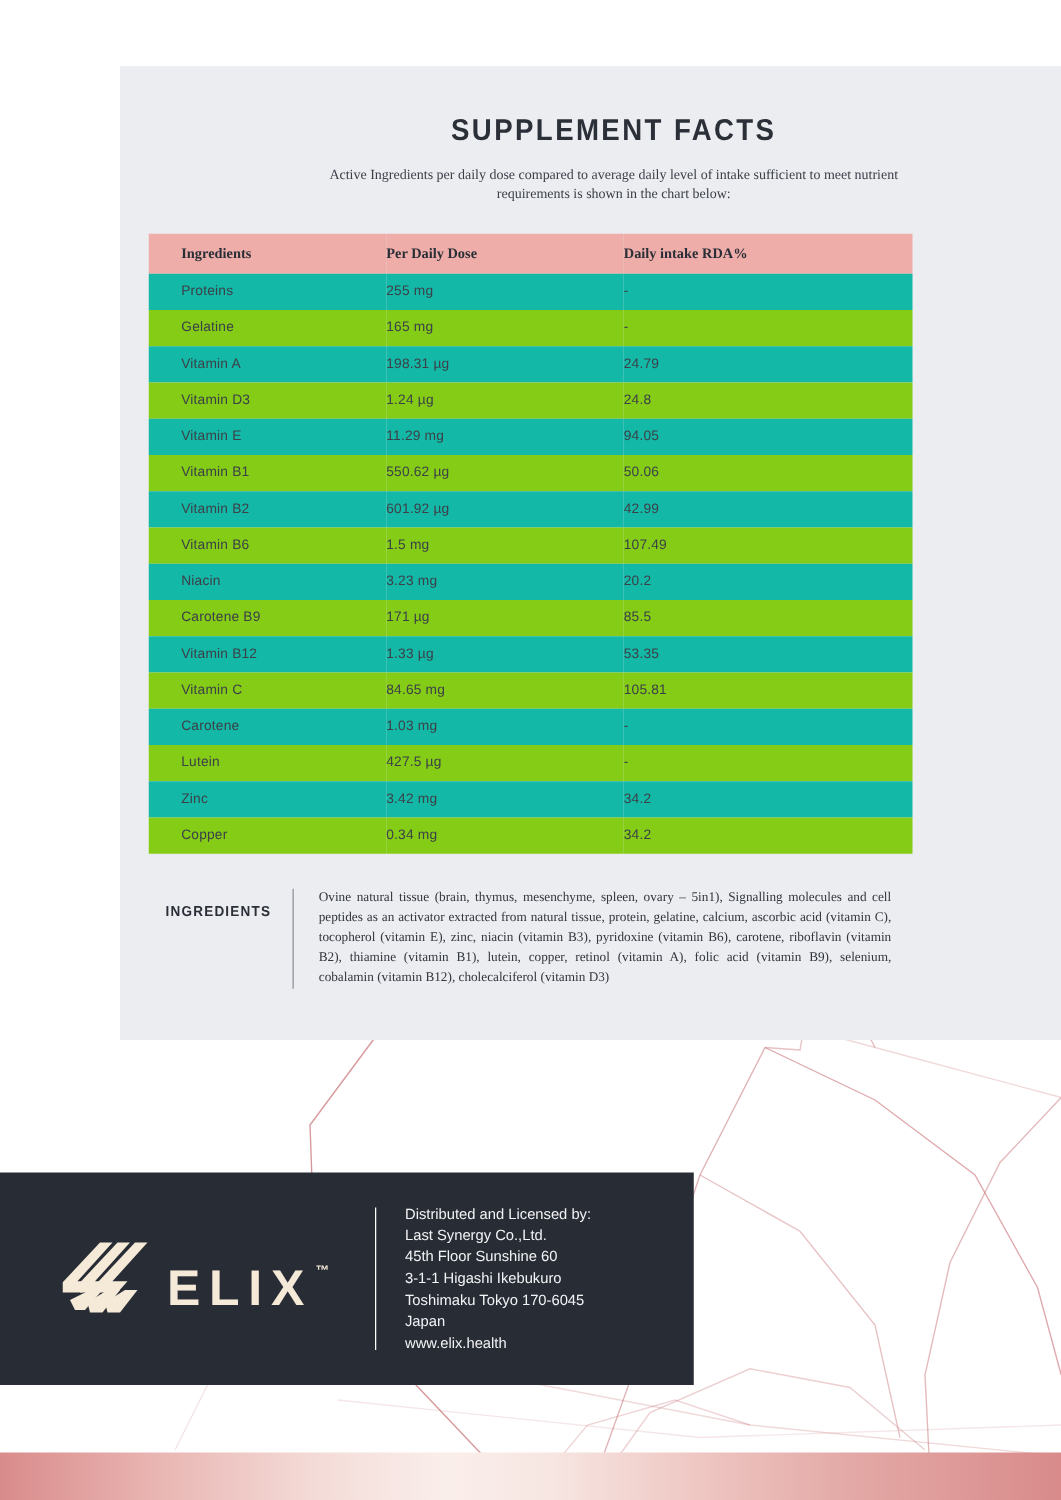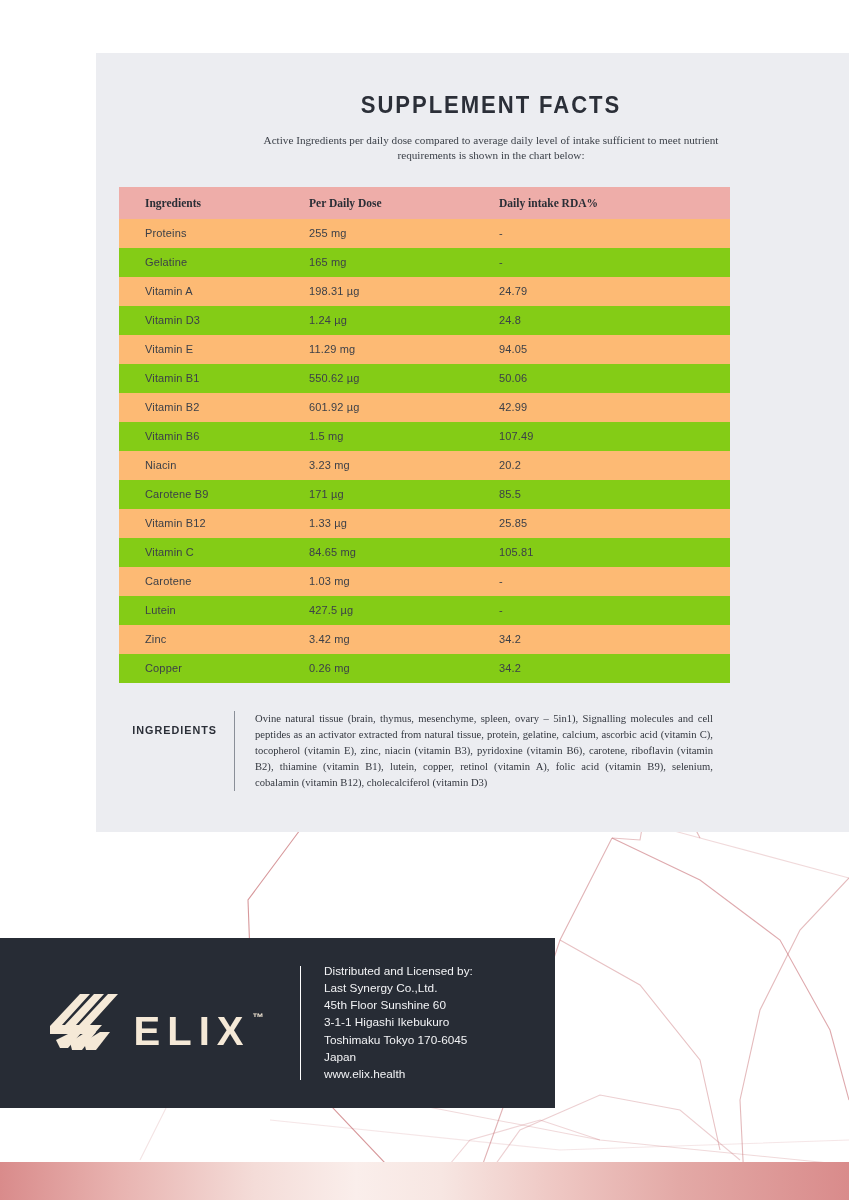--- a/index.html
+++ b/index.html
@@ -105,21 +105,21 @@
     font-family: "Liberation Sans", sans-serif;
     font-size: 11px;
     color: #3c4048;
     padding: 0;
     height: 29px;
     vertical-align: middle;
     letter-spacing: 0.15px;
   }
   .facts-table tbody td:first-child { padding-left: 26px; }
 
-  .facts-table tbody tr.odd td { background: #fdba74; }
+  .facts-table tbody tr.odd td { background: #14b8a6; }
   .facts-table tbody tr.even td { background: #84cc16; }
 
   
   .ingredients-block {
     display: flex;
     margin: 28px 0 0 23px;
     width: 600px;
   }
   .ingredients-label {
     width: 115px;
@@ -299,21 +299,21 @@
           <td>20.2</td>
         </tr>
         <tr class="even">
           <td>Carotene B9</td>
           <td>171 µg</td>
           <td>85.5</td>
         </tr>
         <tr class="odd">
           <td>Vitamin B12</td>
           <td>1.33 µg</td>
-          <td>25.85</td>
+          <td>53.35</td>
         </tr>
         <tr class="even">
           <td>Vitamin C</td>
           <td>84.65 mg</td>
           <td>105.81</td>
         </tr>
         <tr class="odd">
           <td>Carotene</td>
           <td>1.03 mg</td>
           <td>-</td>
@@ -323,21 +323,21 @@
           <td>427.5 µg</td>
           <td>-</td>
         </tr>
         <tr class="odd">
           <td>Zinc</td>
           <td>3.42 mg</td>
           <td>34.2</td>
         </tr>
         <tr class="even">
           <td>Copper</td>
-          <td>0.26 mg</td>
+          <td>0.34 mg</td>
           <td>34.2</td>
         </tr>
       </tbody>
   </table>
 
   <div class="ingredients-block">
     <div class="ingredients-label">INGREDIENTS</div>
     <div class="ingredients-divider"></div>
     <div class="ingredients-text">Ovine natural tissue (brain, thymus, mesenchyme, spleen, ovary – 5in1), Signalling molecules and cell peptides as an activator extracted from natural tissue, protein, gelatine, calcium, ascorbic acid (vitamin C), tocopherol (vitamin E), zinc, niacin (vitamin B3), pyridoxine (vitamin B6), carotene, riboflavin (vitamin B2), thiamine (vitamin B1), lutein, copper, retinol (vitamin A), folic acid (vitamin B9), selenium, cobalamin (vitamin B12), cholecalciferol (vitamin D3)</div>
   </div>

